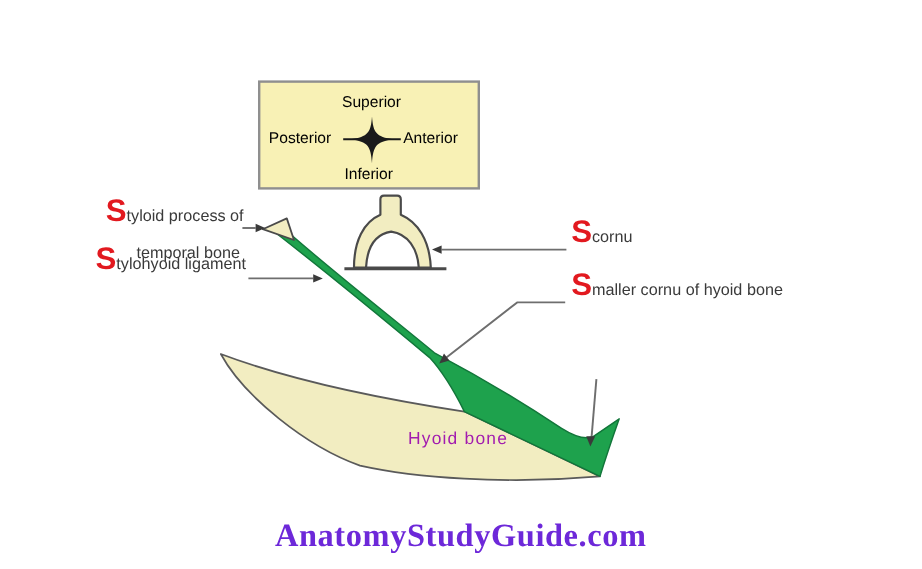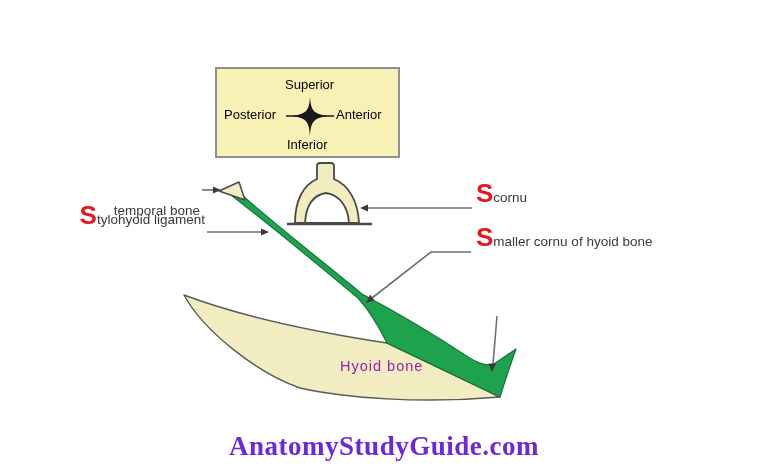--- a/index.html
+++ b/index.html
@@ -59,20 +59,21 @@
       <polygon points="366,303 374.5,300.5 370,294.5"></polygon>
       <polygon points="492,372 488.5,363.5 496,363.5"></polygon>
     </g>
   </svg>
 
   <div class="compass-lbl" style="left:285px;top:77px">Superior</div>
   <div class="compass-lbl" style="left:224px;top:107px">Posterior</div>
   <div class="compass-lbl" style="left:336px;top:107px">Anterior</div>
   <div class="compass-lbl" style="left:287px;top:137px">Inferior</div>
 
+  <div class="lbl right-align" style="right:565px;top:172px"><span class="big-s">S</span><span>tyloid process of</span></div>
   <div class="lbl right-align" style="right:568px;top:203px"><span>temporal bone</span></div>
   <div class="lbl right-align" style="right:563px;top:212px"><span class="big-s">S</span><span>tylohyoid ligament</span></div>
 
   <div class="lbl" style="left:476px;top:190px"><span class="big-s">S</span><span>cornu</span></div>
   <div class="lbl" style="left:476px;top:234px"><span class="big-s">S</span><span>maller cornu of hyoid bone</span></div>
 
   <div class="hyoid-lbl" style="left:340px;top:358px">Hyoid bone</div>
 
   <div class="watermark">AnatomyStudyGuide.com</div>
 

